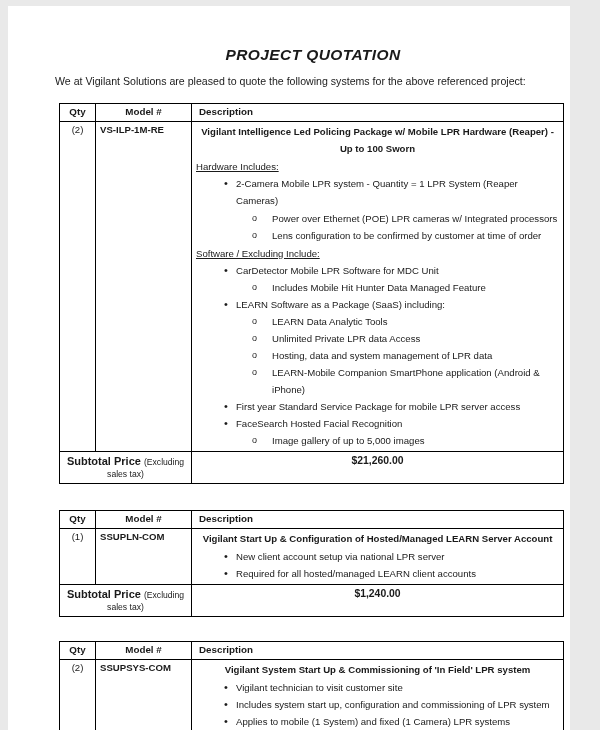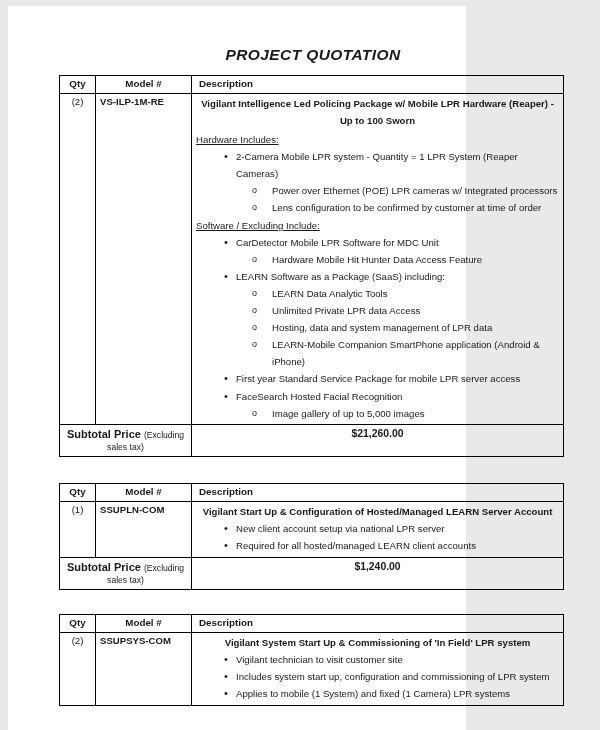--- a/index.html
+++ b/index.html
@@ -11,21 +11,21 @@
     width: 600px;
     height: 730px;
     font-family: "Liberation Sans", sans-serif;
     color: #1a1a1a;
     overflow: hidden;
   }
   .page {
     position: absolute;
     left: 8px;
     top: 6px;
-    width: 458px;
+    width: 562px;
     height: 724px;
     background: #ffffff;
   }
   .doc {
     position: absolute;
     left: 45px;
     top: 40px;
     width: 512px;
   }
   .doc-title {
@@ -147,20 +147,21 @@
   .gap-a { height: 26px; }
   .gap-b { height: 24px; }
 </style>
 </head>
 <body>
 
 <div class="page">
   <div class="doc">
 
     <div class="doc-title">PROJECT QUOTATION</div>
+    <div class="intro">We at Vigilant Solutions are pleased to quote the following systems for the above referenced project:</div>
 
     <table class="quote">
       <colgroup>
         <col class="col-qty">
           <col class="col-model">
           <col class="col-desc">
       </colgroup>
       <tbody>
           <tr>
         <th class="hd">Qty</th>
@@ -182,21 +183,21 @@
                 <li>Lens configuration to be confirmed by customer at time of order</li>
               </ul>
             </li>
           </ul>
 
           <div class="sect-head">Software / Excluding Include:</div>
           <ul class="l1">
             <li>
               <span>CarDetector Mobile LPR Software for MDC Unit</span>
               <ul class="l2">
-                <li>Hardware Mobile Hit Hunter Data Access Feature</li>
+                <li>Includes Mobile Hit Hunter Data Managed Feature</li>
               </ul>
             </li>
             <li>
               <span>LEARN Software as a Package (SaaS) including:</span>
               <ul class="l2">
                 <li>LEARN Data Analytic Tools</li>
                 <li>Unlimited Private LPR data Access</li>
                 <li>Hosting, data and system management of LPR data</li>
                 <li>LEARN-Mobile Companion SmartPhone application (Android &amp; iPhone)</li>
               </ul>

